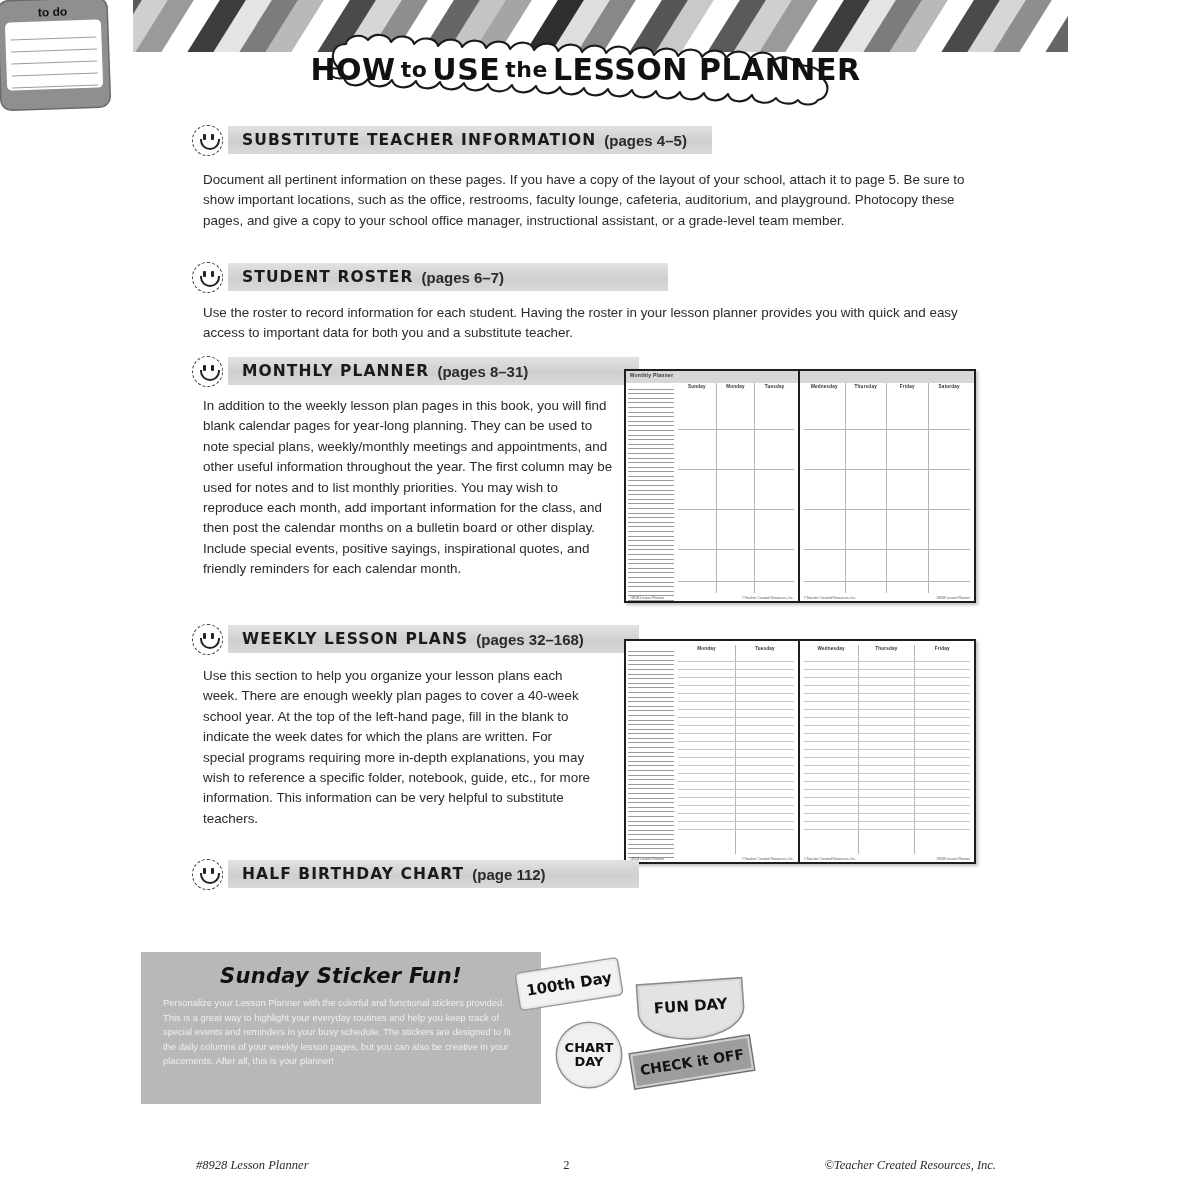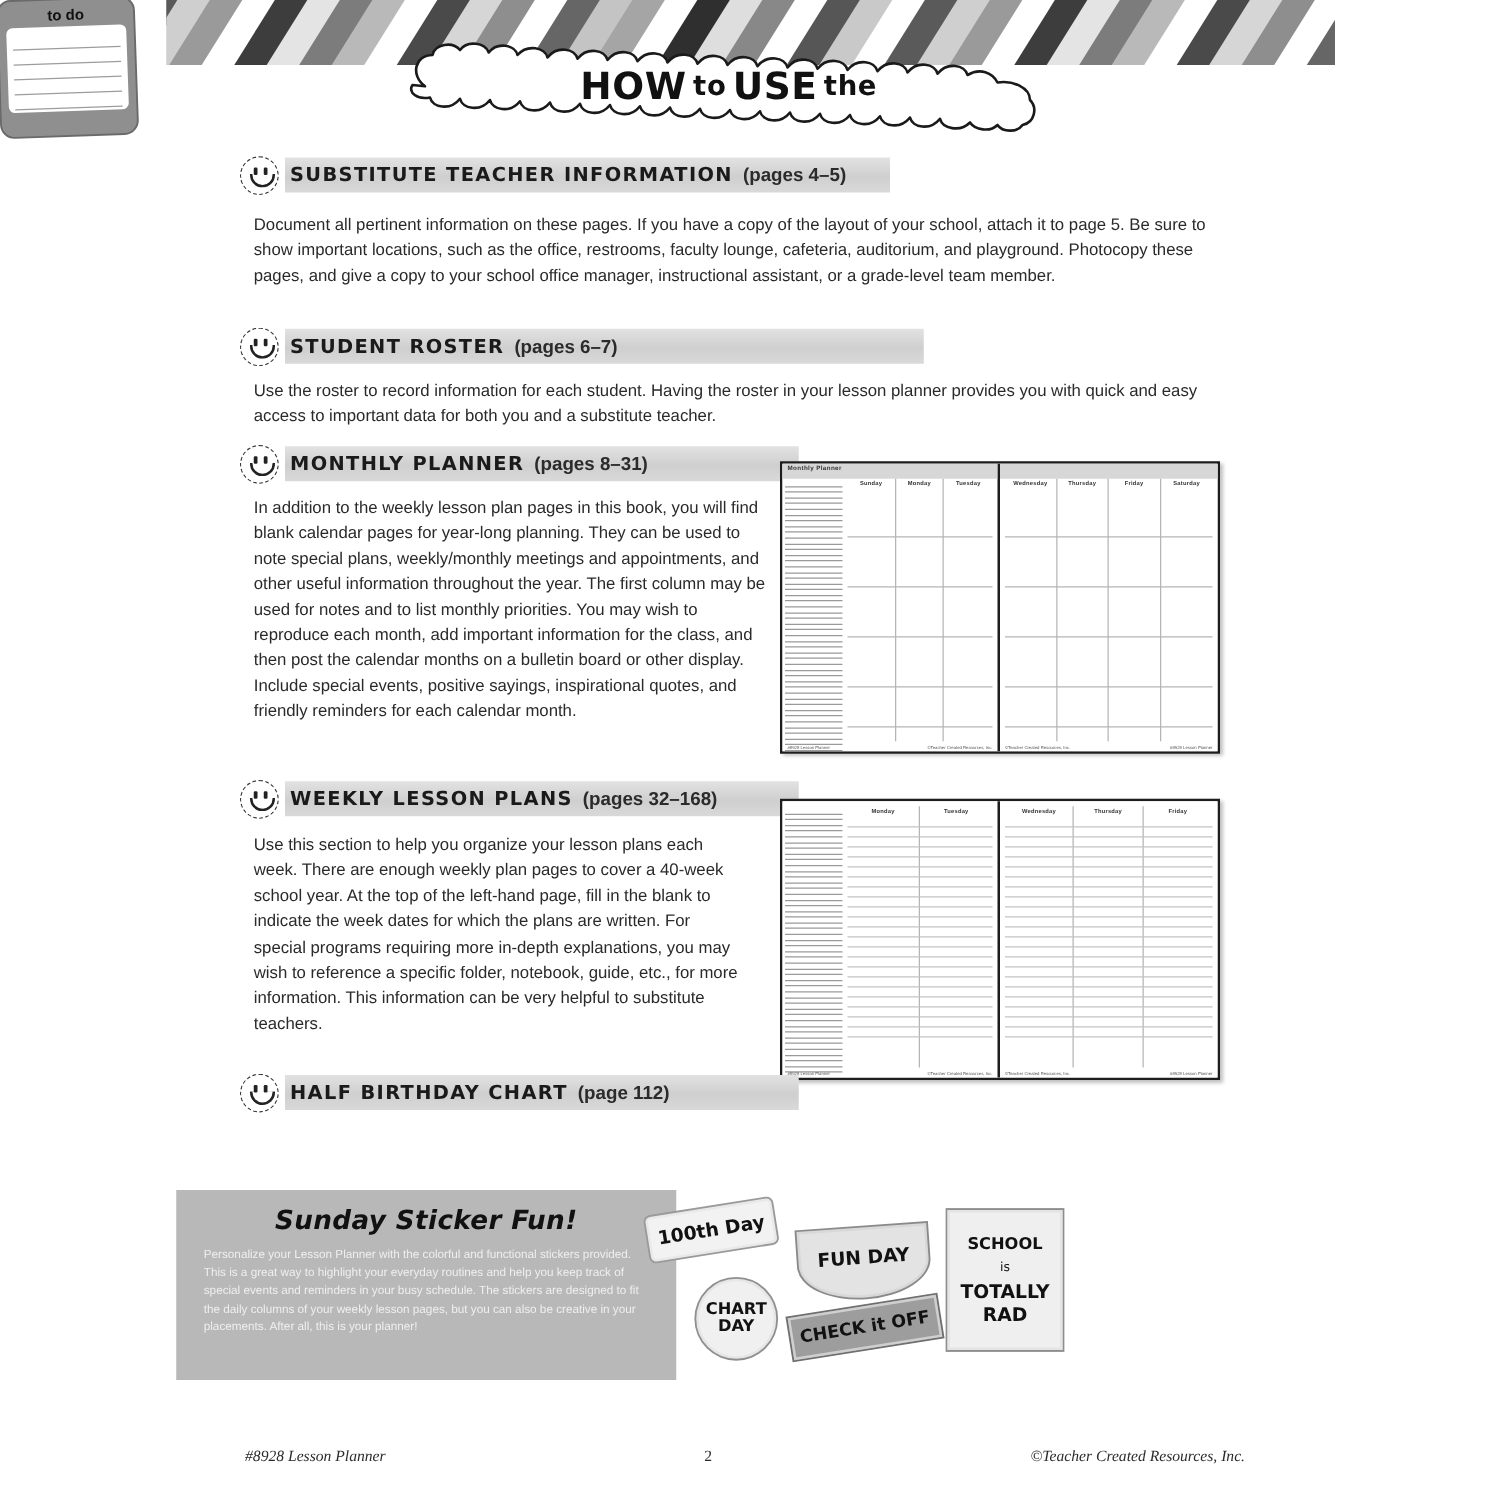--- a/index.html
+++ b/index.html
@@ -104,21 +104,21 @@
     border-right-width: 2px;
     border-radius: 0 0 16px 16px;
   }
   .bar {
     position: absolute;
     left: 36px; top: 0;
     height: 28px;
     background: linear-gradient(to bottom, #e2e2e2, #cfcfcf 55%, #d9d9d9);
     display: flex;
     align-items: center;
-    padding-left: 4px;
+    padding-left: 14px;
     box-sizing: border-box;
   }
   .bar .sec-title {
     font-family: "DejaVu Sans", sans-serif;
     font-weight: 700;
     font-size: 15.5px;
     letter-spacing: 1.1px;
     color: #1a1a1a;
     white-space: nowrap;
   }
@@ -421,20 +421,21 @@
                C378 73 364 70 362 62 C354 72 340 69 338 61 C330 71 316 68 314 60 C306 70 292 67 290 59
                C282 69 268 66 266 58 C258 68 244 65 242 57 C234 67 220 64 218 56 C210 66 196 63 194 55
                C186 65 172 62 170 54 C162 64 148 61 146 53 C138 63 124 60 122 52 C114 62 100 59 98 51
                C90 61 76 58 74 50 C66 60 52 57 50 49 C42 59 28 56 26 48 C16 50 8 44 12 38 Z" fill="#ffffff" stroke="#1a1a1a" stroke-width="2.1" stroke-linejoin="round"></path>
     </svg>
     <div id="title-text">
       <span>HOW</span>
       <span class="sm">to</span>
       <span>USE</span>
       <span class="sm">the</span>
+      <span>LESSON PLANNER</span>
     </div>
   </div>
 
   <div class="section" style="top:126px;">
     <div class="sec-head">
       <div class="smiley">
         <span class="eye l"></span>
           <span class="eye r"></span>
           <span class="mouth"></span>
       </div>
@@ -446,21 +447,21 @@
   </div>
   <div class="para" style="left:203px; top:170px; width:765px;">Document all pertinent information on these pages. If you have a copy of the layout of your school, attach it to page 5.  Be sure to show important locations, such as the office, restrooms, faculty lounge, cafeteria, auditorium, and playground. Photocopy these pages, and give a copy to your school office manager, instructional assistant, or a grade-level team member.</div>
 
   <div class="section" style="top:263px;">
     <div class="sec-head">
       <div class="smiley">
         <span class="eye l"></span>
           <span class="eye r"></span>
           <span class="mouth"></span>
       </div>
-      <div class="bar" style="width:511px;">
+      <div class="bar" style="width:440px;">
         <span class="sec-title">STUDENT ROSTER</span>
         <span class="sec-pages">(pages 6–7)</span>
       </div>
     </div>
   </div>
   <div class="para" style="left:203px; top:303px; width:770px;">Use the roster to record information for each student. Having the roster in your lesson planner provides you with quick and easy access to important data for both you and a substitute teacher.</div>
 
   <div class="section" style="top:357px;">
     <div class="sec-head">
       <div class="smiley">
@@ -744,26 +745,20 @@
   </div>
 
   <div class="sticker" id="st-funday">
     <span>FUN DAY</span>
   </div>
 
   <div class="sticker" id="st-checkoff">
     <span>CHECK it OFF</span>
   </div>
 
-  <div class="sticker" id="st-rad">
-    <div class="r1">SCHOOL</div>
-    <div class="r2">is</div>
-    <div class="r3">TOTALLY</div>
-    <div class="r4">RAD</div>
-  </div>
 
   <div id="st-todo">
     <div class="todo-label">to do</div>
     <div class="todo-card">
       <div class="tl"></div>
         <div class="tl"></div>
         <div class="tl"></div>
         <div class="tl"></div>
         <div class="tl"></div>
     </div>

